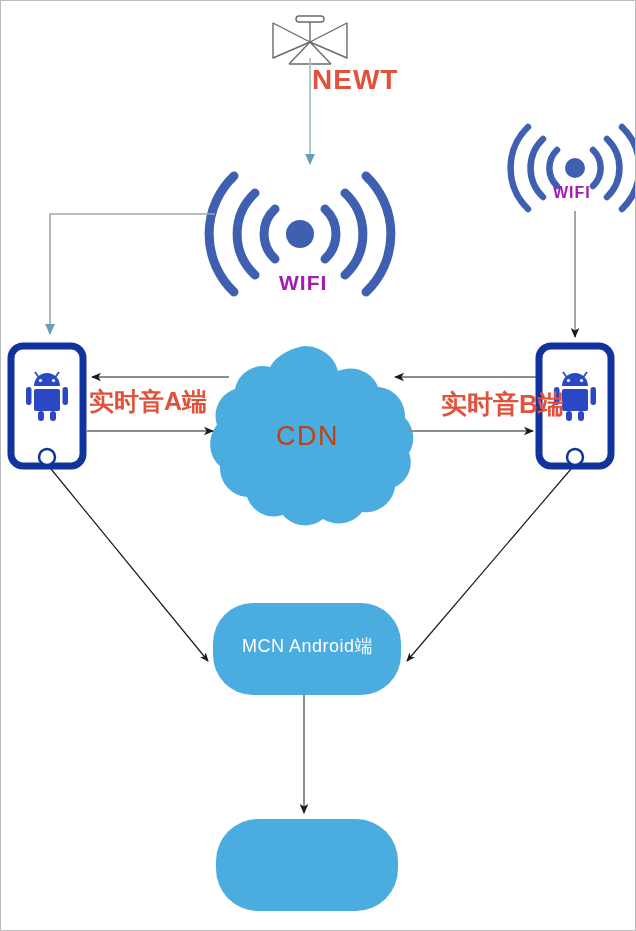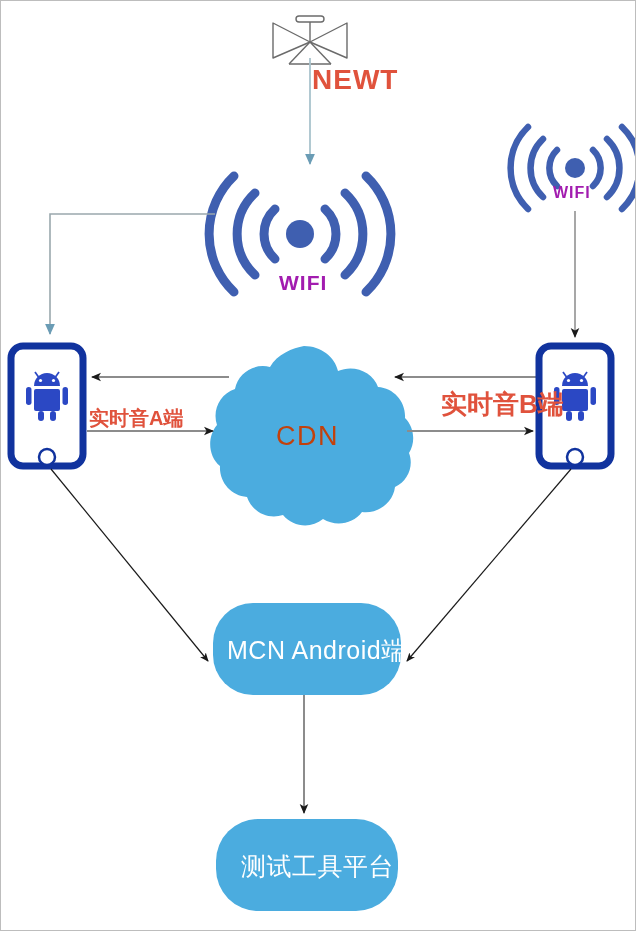--- a/index.html
+++ b/index.html
@@ -220,23 +220,22 @@
       <line x1="303" y1="694" x2="303" y2="812" stroke="#8c8c8c" stroke-width="2" marker-end="url(#arrow-black)"></line>
     </g>
   </svg>
 
   <div class="newt-text" style="left:270px; top:63px; font-size:28px;margin-left:41px;">NEWT</div>
 
   <div class="wifi-text" style="left:278px; top:270px; font-size:21px;">WIFI</div>
 
   <div class="wifi-text" style="left:552px; top:183px; font-size:16px;">WIFI</div>
 
-  <div class="red-label" style="left:88px; top:404px; font-size:20px;">实时音A端</div>
+  <div class="red-label" style="left:88px; top:384px; font-size:25px;">实时音A端</div>
 
   <div class="red-label" style="left:440px; top:386px; font-size:26px;">实时音B端</div>
 
   <div class="cdn-text" style="left:275px; top:420px; font-size:27px; letter-spacing:1.5px;">CDN</div>
 
-  <div class="node-label" style="left:226px; top:633px; font-size:25px;">MCN Android端</div>
-
-  <div class="node-label" style="left:240px; top:849px; font-size:25px;">测试工具平台</div>
+  <div class="node-label" style="left:241px; top:633px; font-size:18px;">MCN Android端</div>
+
 
 </div>
 
 </body></html>

